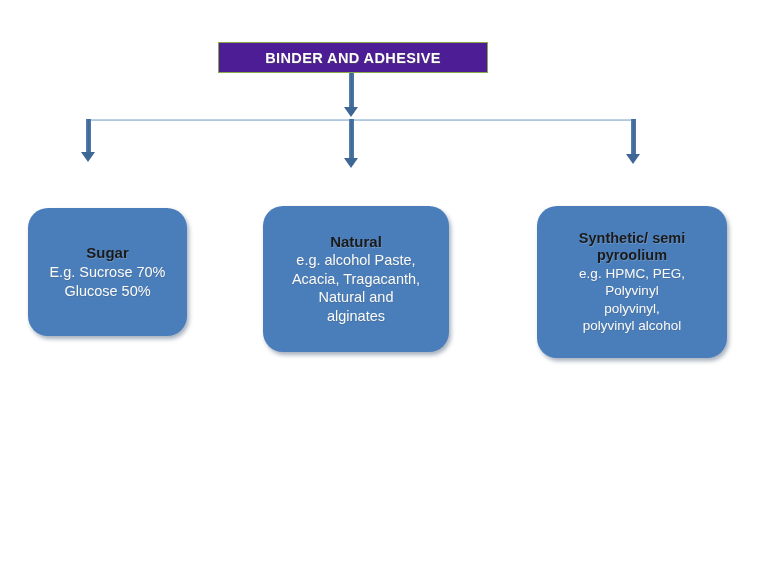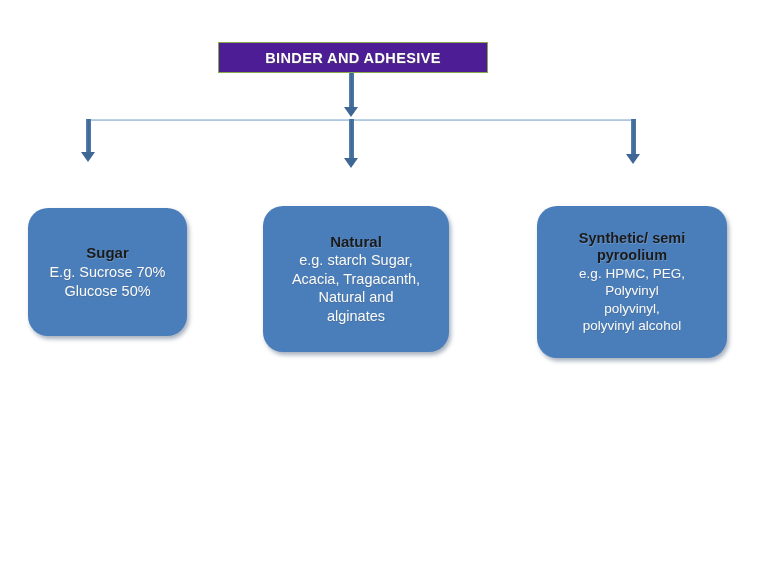--- a/index.html
+++ b/index.html
@@ -123,21 +123,21 @@
   <div class="arrowhead" style="left:626px; top:154px;"></div>
 
   <div class="box" id="box-sugar">
     <div class="hd">Sugar</div>
     <div class="bd">E.g. Sucrose 70%</div>
     <div class="bd">Glucose 50%</div>
   </div>
 
   <div class="box" id="box-natural">
     <div class="hd">Natural</div>
-    <div class="bd">e.g. starch Sugar,</div>
+    <div class="bd">e.g. alcohol Paste,</div>
     <div class="bd">Acacia, Tragacanth,</div>
     <div class="bd">Natural and</div>
     <div class="bd">alginates</div>
   </div>
 
   <div class="box" id="box-synthetic">
     <div class="hd">Synthetic/ semi</div>
     <div class="hd">pyroolium</div>
     <div class="bd">e.g. HPMC, PEG,</div>
     <div class="bd">Polyvinyl</div>

